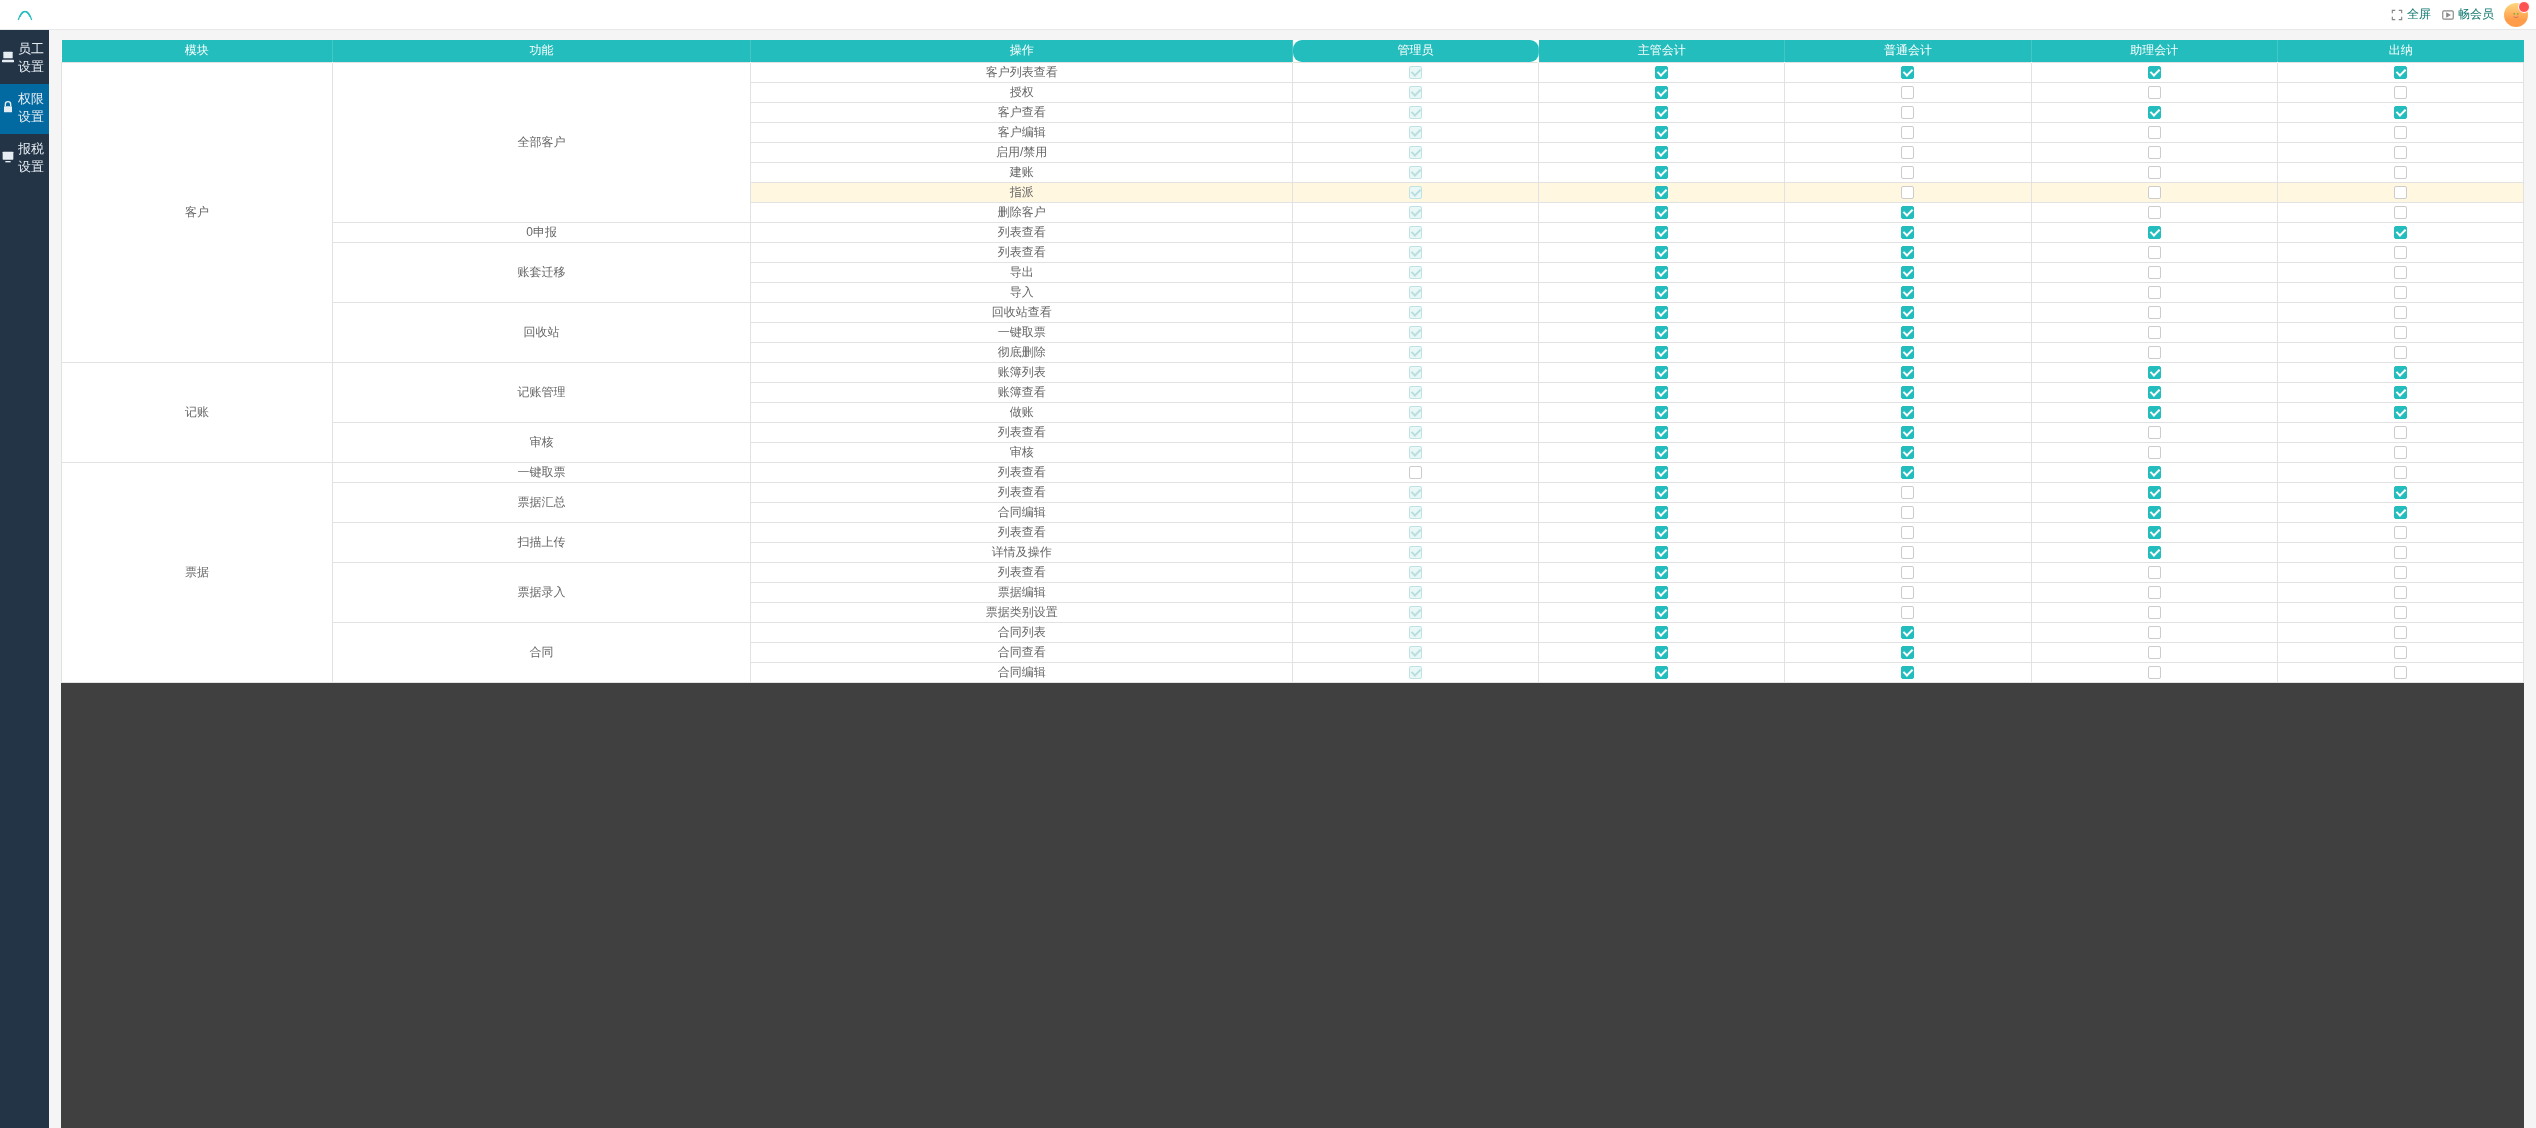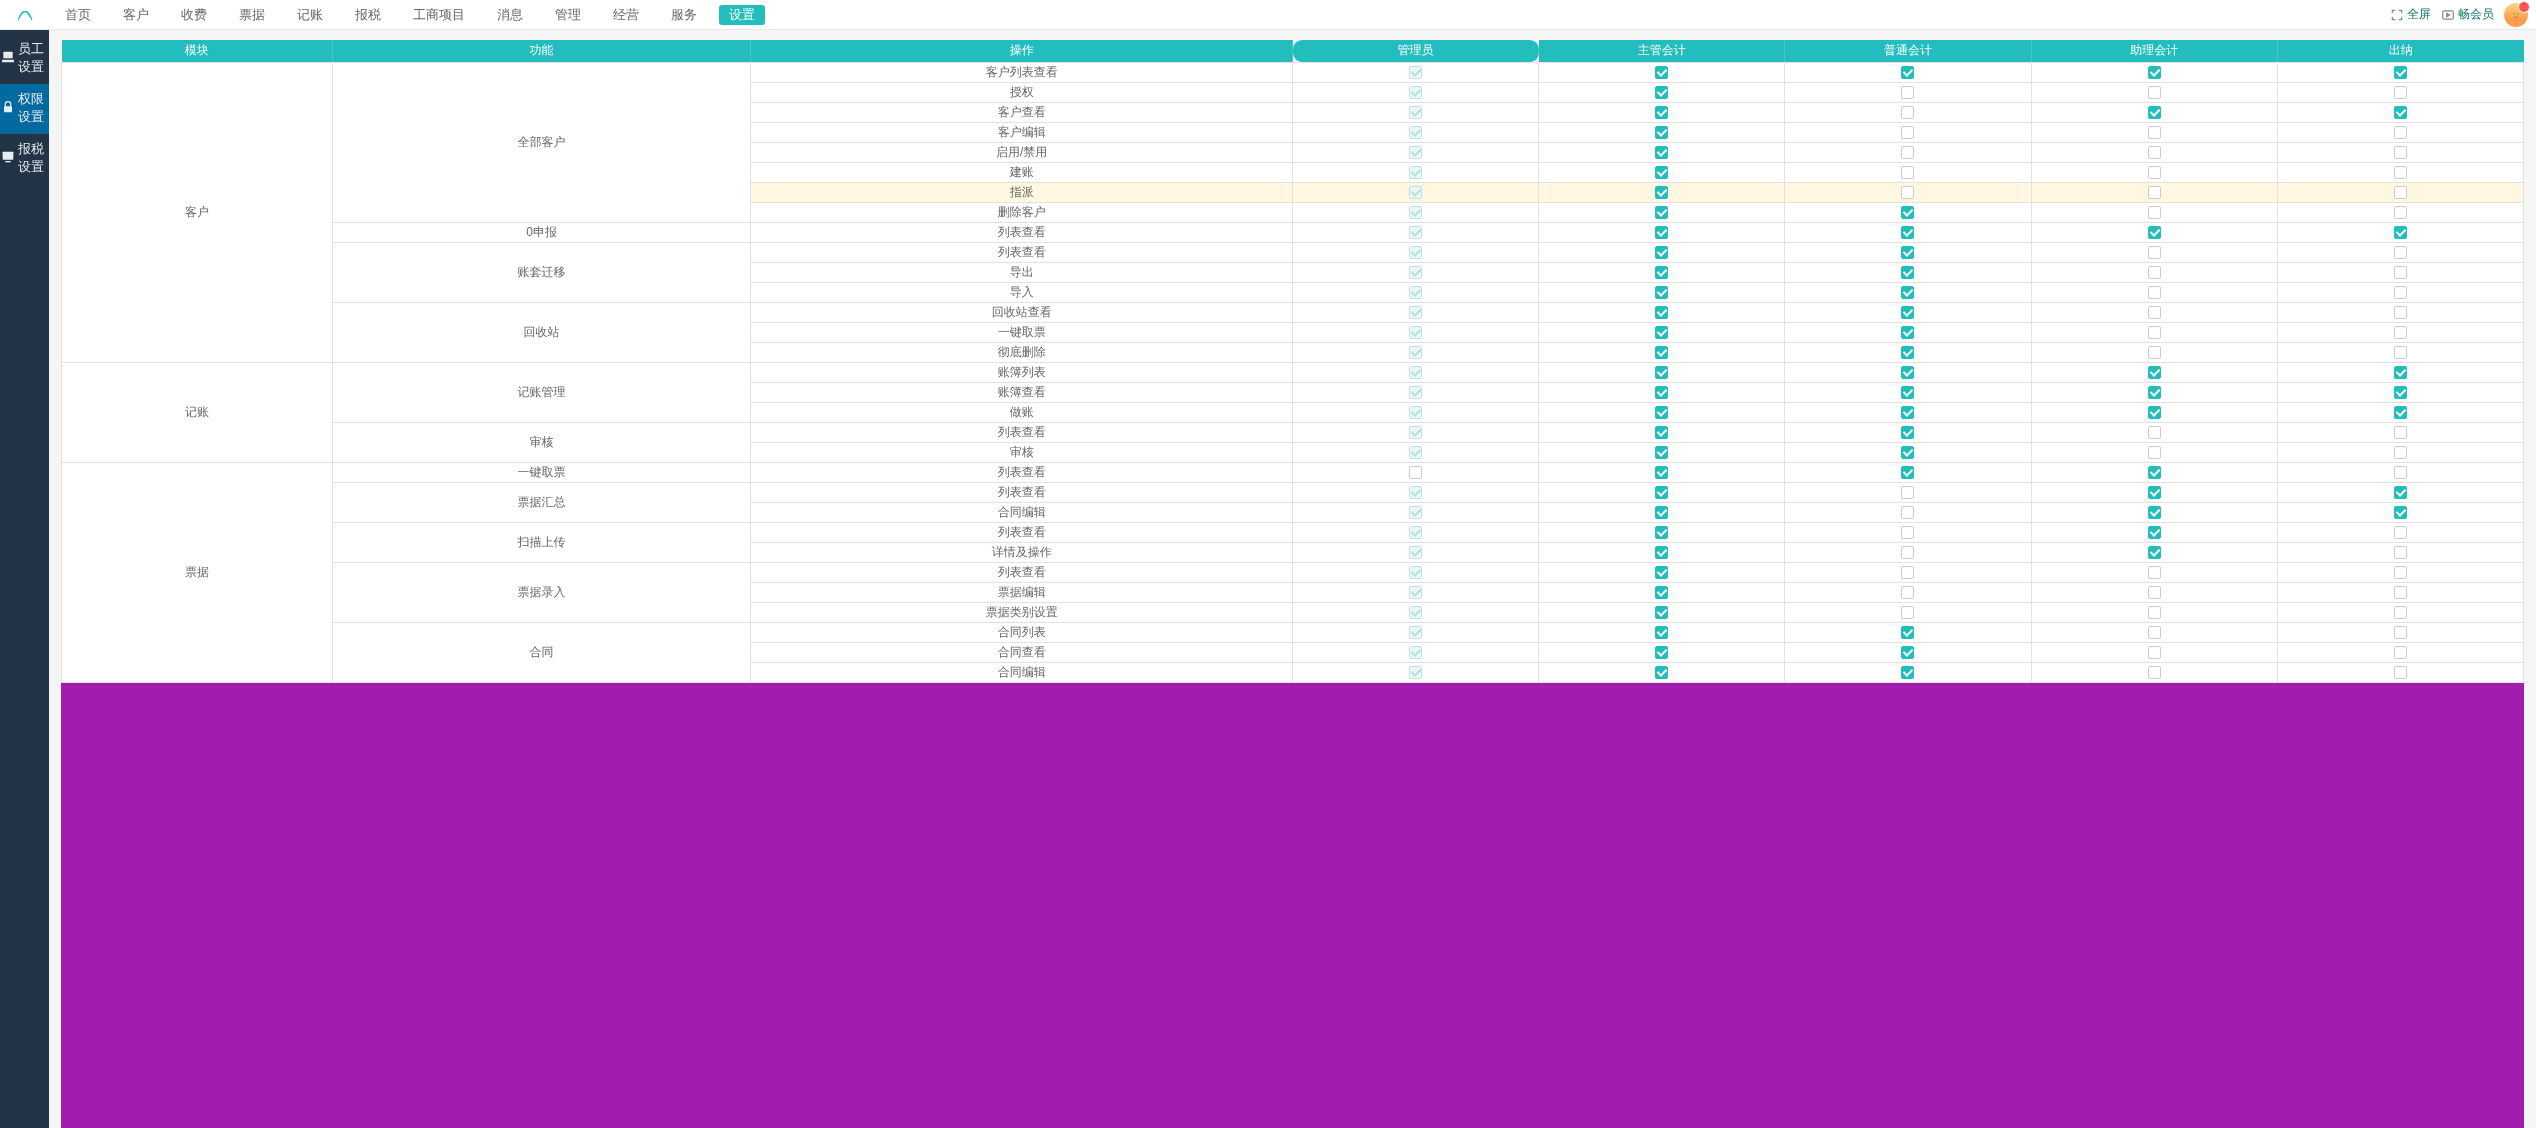--- a/index.html
+++ b/index.html
@@ -17,21 +17,21 @@
 .avatar { width: 24px; height: 24px; border-radius: 50%; background: linear-gradient(180deg,#ffd880 0%,#ff9c4a 70%); display:flex; align-items:center; justify-content:center; position: relative; }
 .avatar::after{content:"";position:absolute;width:10px;height:10px;background:#ff5252;border-radius:50%;top:-2px;right:-2px;border:1px solid #fff;}
 .body { flex: 1; display: flex; overflow: hidden; }
 .sidebar { width: 49px; background: #243447; display: flex; flex-direction: column; align-items: center; padding-top: 4px; }
 .side-item { width: 100%; padding: 6px 0 8px; display: flex; align-items: center; color: #e6eef3; cursor: pointer; gap: 2px; font-size: 13px; }
 .side-item.selected { background: #0369a1; }
 .side-item svg { width: 16px; height: 16px; }
 .content { flex: 1; padding: 10px 12px 0 12px; overflow: hidden; display: flex; flex-direction: column; }
 .actionbar { display: flex; justify-content: flex-end; padding: 0 2px 6px; }
 .save-btn { background: #ff9933; color: #fff; border: none; padding: 5px 20px; border-radius: 3px; cursor: pointer; font-size: 12px; }
-.table-wrap { flex:1; overflow: hidden; background:#a21caf; }
+.table-wrap { flex:1; overflow: hidden; background:#404040; }
 .table-scroll { height: 100%; overflow-y: auto; }
 table { border-collapse: collapse; width: 100%; background: #fff; }
 thead th { background: #22bdbc; color: #fff; font-weight: normal; height: 22px; font-size: 12px; border-right: 1px solid rgba(255,255,255,0.15); }
 thead th:last-child { border-right: none; }
 tbody td { border: 1px solid #e2e2e2; text-align: center; height: 19px; font-size: 12px; color: #666; padding: 0; line-height: 19px; }
 tbody tr.highlight td { background: #fff7e0; }
 .chk { display: inline-block; width: 13px; height: 13px; border: 1px solid #ccc; border-radius: 2px; vertical-align: middle; position: relative; cursor: pointer; background:#fff; }
 .chk.checked { background: #22bdbc; border-color: #22bdbc; }
 .chk.checked::after { content: ""; position: absolute; left: 3px; top: 0px; width: 4px; height: 7px; border: solid #fff; border-width: 0 2px 2px 0; transform: rotate(45deg); }
 .chk.light { background: #e9f7f7; border-color: #bfe3e3; }
@@ -44,34 +44,20 @@
 <body>
 
 <div class="app">
   <div class="topnav">
     <div class="logo">
       <svg viewBox="0 0 24 24" fill="none" stroke="currentColor" stroke-width="1.5">
           <path d="M4 18 C 8 4, 16 4, 20 18"></path>
           <path d="M6 14 C 10 6, 14 6, 18 14"></path>
         </svg>
     </div>
-    <div class="menus" id="menus">
-        <div class="menu-item">首页</div>
-        <div class="menu-item">客户</div>
-        <div class="menu-item">收费</div>
-        <div class="menu-item">票据</div>
-        <div class="menu-item">记账</div>
-        <div class="menu-item">报税</div>
-        <div class="menu-item">工商项目</div>
-        <div class="menu-item">消息</div>
-        <div class="menu-item">管理</div>
-        <div class="menu-item">经营</div>
-        <div class="menu-item">服务</div>
-        <div class="menu-item active">设置</div>
-      </div>
     <div class="top-right">
       <div class="top-right-item">
         <svg viewBox="0 0 24 24" stroke="#888" fill="none" stroke-width="2">
             <path d="M4 9V4h5M20 9V4h-5M4 15v5h5M20 15v5h-5"></path>
           </svg>
         <span>全屏</span>
       </div>
       <div class="top-right-item">
         <svg viewBox="0 0 24 24" stroke="#888" fill="none" stroke-width="2">
             <rect x="3" y="5" width="18" height="14" rx="2"></rect>

